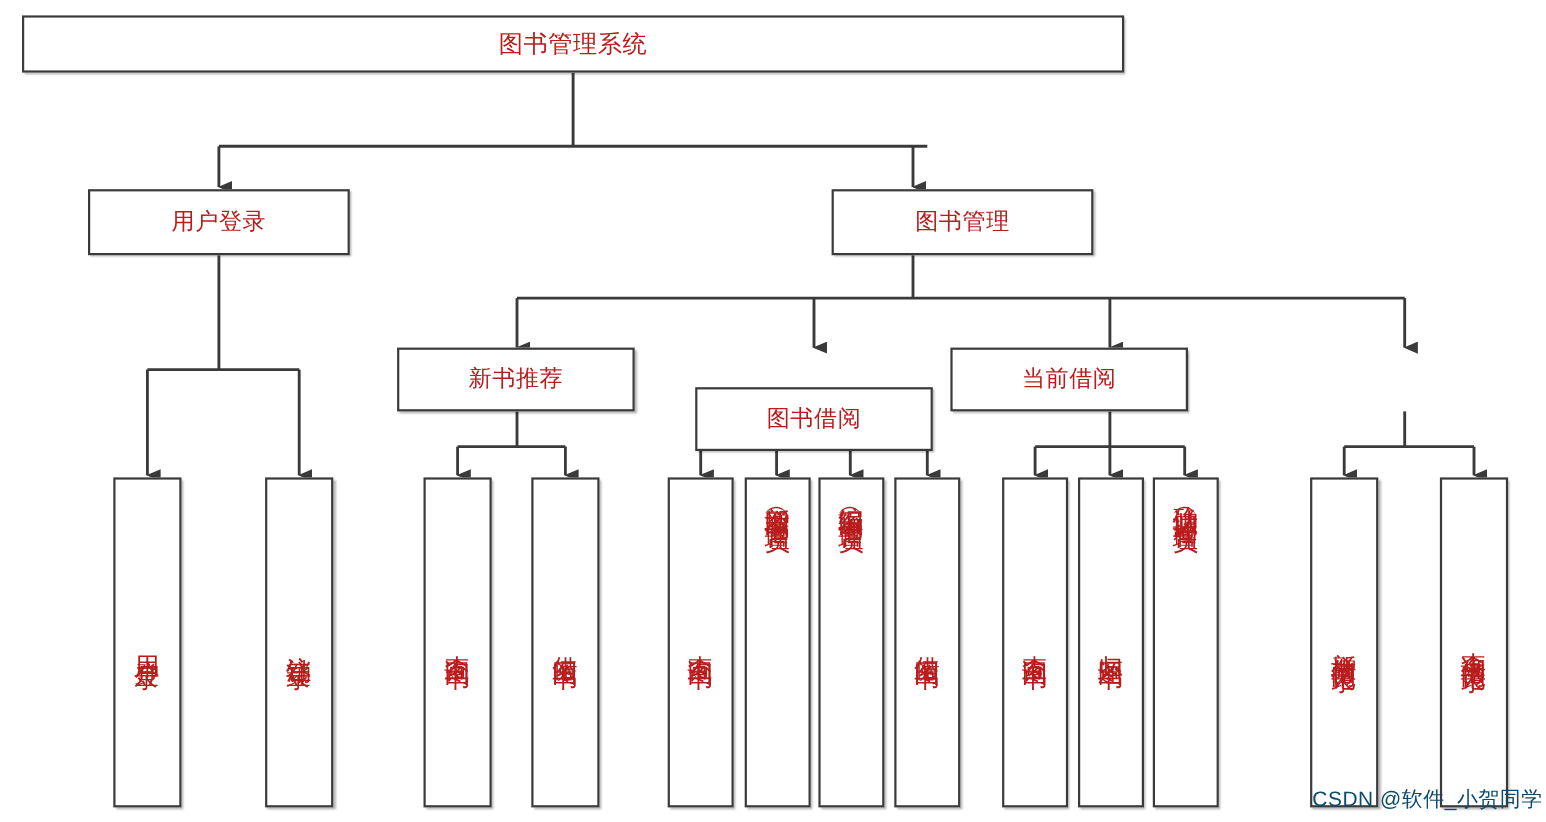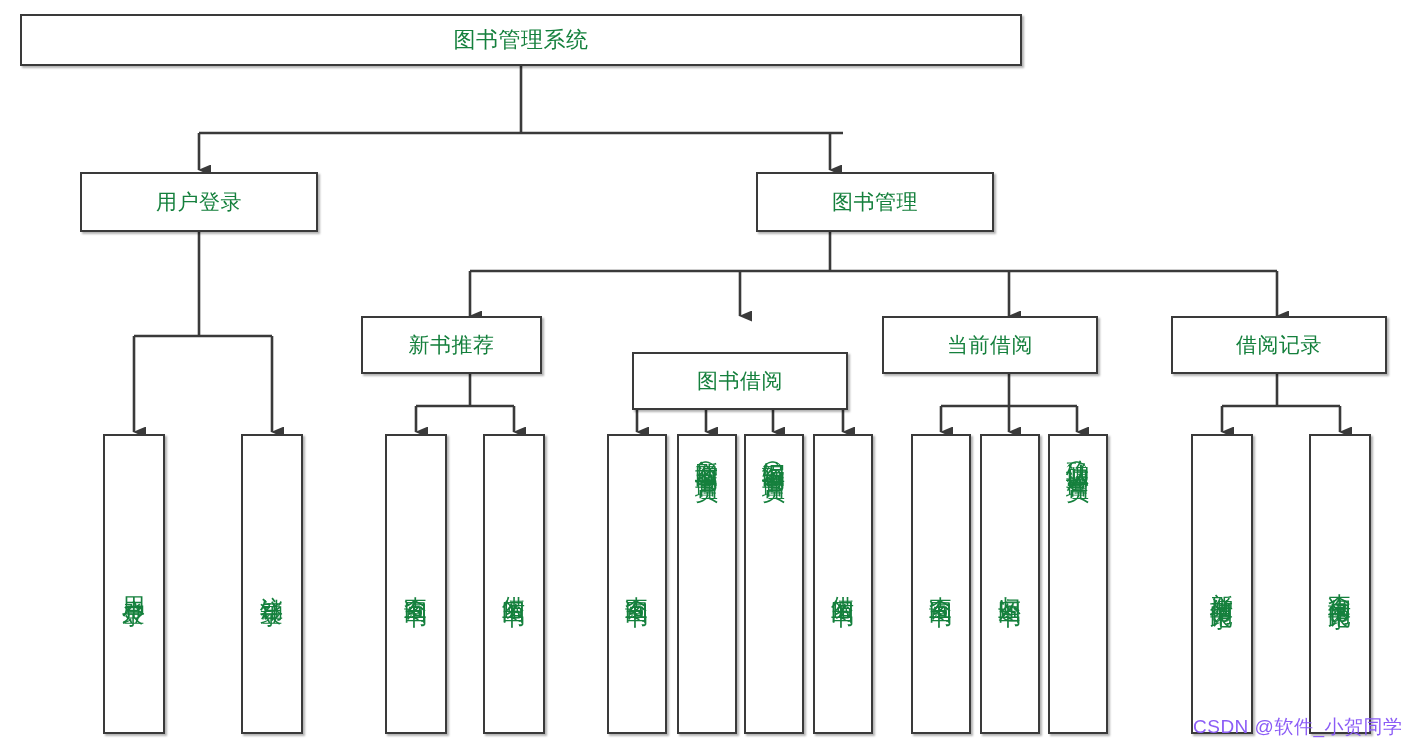--- a/index.html
+++ b/index.html
@@ -35,21 +35,21 @@
     display: flex;
     align-items: center;
     justify-content: center;
     color: #1a1a1a;
   }
   .node-label {
     display: block;
     text-align: center;
     line-height: 1.22;
     white-space: pre;
-    color: #15803d;
+    color: #b91c1c;
   }
   
   .node.horiz .node-label {
     font-size: 21px;
     letter-spacing: 0.5px;
   }
   .node.root .node-label {
     font-size: 22px;
   }
   
@@ -65,21 +65,21 @@
     line-height: 1.05;
     letter-spacing: 3px;
     max-height: 100%;
   }
   .node.vert.top-align {
     align-items: flex-start;
   }
   .watermark {
     position: absolute;
     font-size: 19px;
-    color: #8b5cf6;
+    color: #0c4a6e;
     letter-spacing: 0.5px;
     white-space: nowrap;
     user-select: none;
   }
 </style>
 </head>
 <body>
 
 <div id="diagram-canvas">
 
@@ -137,31 +137,28 @@
     <span class="node-label">图书管理系统</span>
   </div>
 
   <div class="node horiz" style="left:80px; top:172px; width:238px; height:60px;">
     <span class="node-label">用户登录</span>
   </div>
   <div class="node horiz" style="left:711px; top:172px; width:238px; height:60px;margin-left:45px;">
     <span class="node-label">图书管理</span>
   </div>
 
-  <div class="node horiz" style="left:361px; top:316px; width:181px; height:58px;">
+  <div class="node horiz" style="left:361px; top:316px; width:216px; height:58px;">
     <span class="node-label">新书推荐</span>
   </div>
   <div class="node horiz" style="left:632px; top:316px; width:216px; height:58px;margin-top:36px;">
     <span class="node-label">图书借阅</span>
   </div>
-  <div class="node horiz" style="left:882px; top:316px; width:216px; height:58px;">
+  <div class="node horiz" style="left:864px; top:316px; width:216px; height:58px;">
     <span class="node-label">当前借阅</span>
-  </div>
-  <div class="node horiz" style="left:1171px; top:316px; width:216px; height:58px;">
-    <span class="node-label">借阅记录</span>
   </div>
 
   <div class="node vert" style="left:103px; top:434px; width:62px; height:300px;">
     <span class="node-label">用户登录</span>
   </div>
   <div class="node vert" style="left:241px; top:434px; width:62px; height:300px;">
     <span class="node-label">注销登录</span>
   </div>
 
   <div class="node vert" style="left:385px; top:434px; width:62px; height:300px;">

